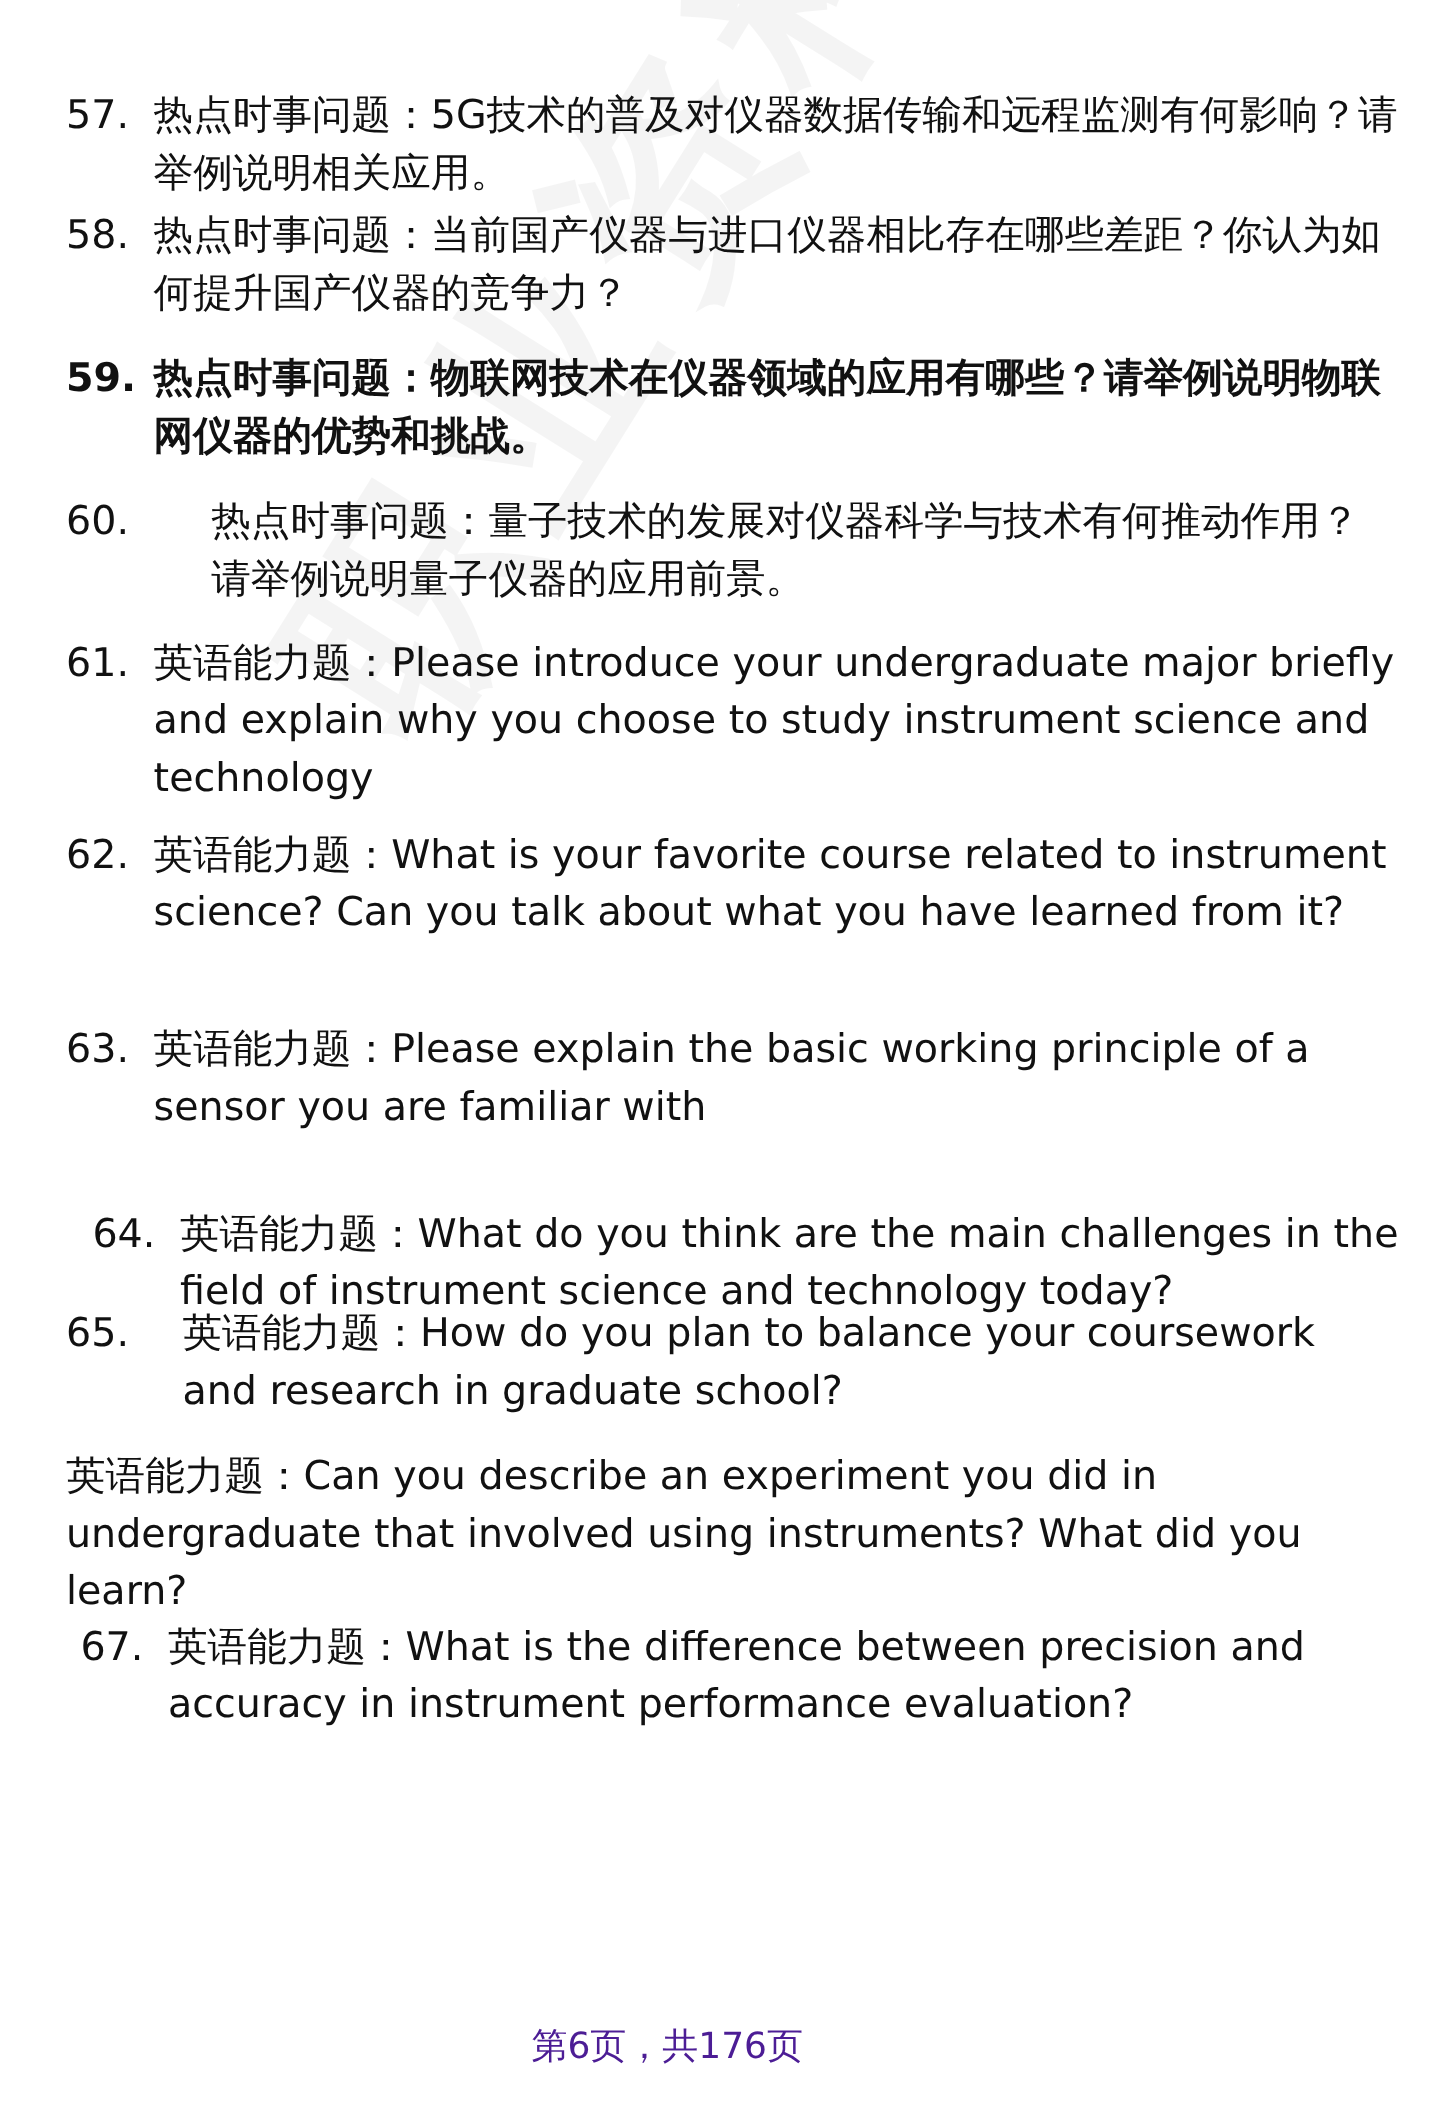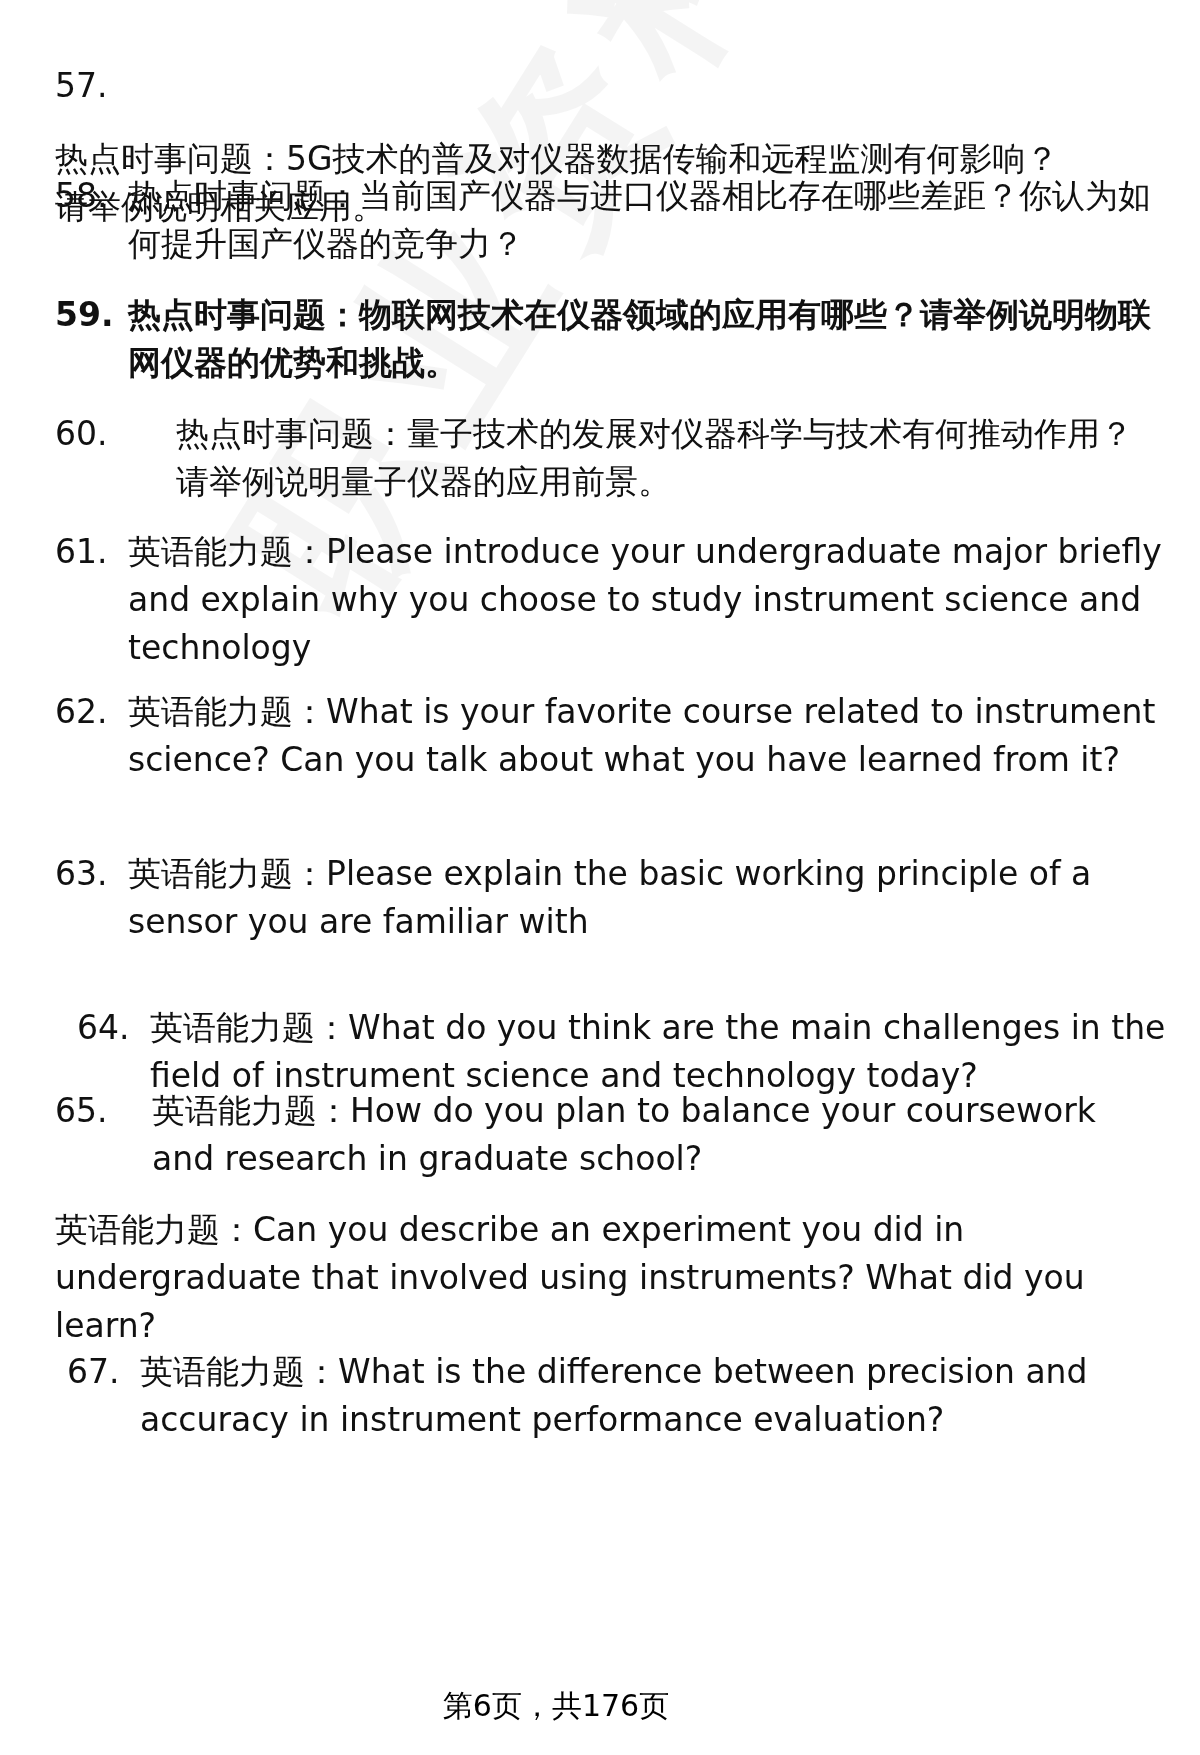--- a/index.html
+++ b/index.html
@@ -64,31 +64,31 @@
     display: inline;
   }
   .footer {
     position: absolute;
     left: 0;
     width: 1112px;
     top: 1686px;
     text-align: center;
     font-size: 30px;
     line-height: 40px;
-    color: #000000;
+    color: #4c1d95;
   }
 </style>
 </head>
 <body>
 
 <div class="page">
   <div class="watermark">职业资料分享</div>
 
   <div class="q-list" id="q-list">
-      <div class="q-item" style="top: 62px; flex-direction: column;">
+      <div class="q-item" style="top: 72px;">
         <div class="q-num">57.</div>
         <div class="q-body"><span class="q-cat">热点时事问题：</span><span class="q-text">5G技术的普及对仪器数据传输和远程监测有何影响？请举例说明相关应用。</span></div>
       </div>
       <div class="q-item" style="top: 172px;">
         <div class="q-num">58.</div>
         <div class="q-body"><span class="q-cat">热点时事问题：</span><span class="q-text">当前国产仪器与进口仪器相比存在哪些差距？你认为如何提升国产仪器的竞争力？</span></div>
       </div>
       <div class="q-item" style="top: 291px; font-weight: bold;">
         <div class="q-num">59.</div>
         <div class="q-body"><span class="q-cat">热点时事问题：</span><span class="q-text">物联网技术在仪器领域的应用有哪些？请举例说明物联网仪器的优势和挑战。</span></div>

